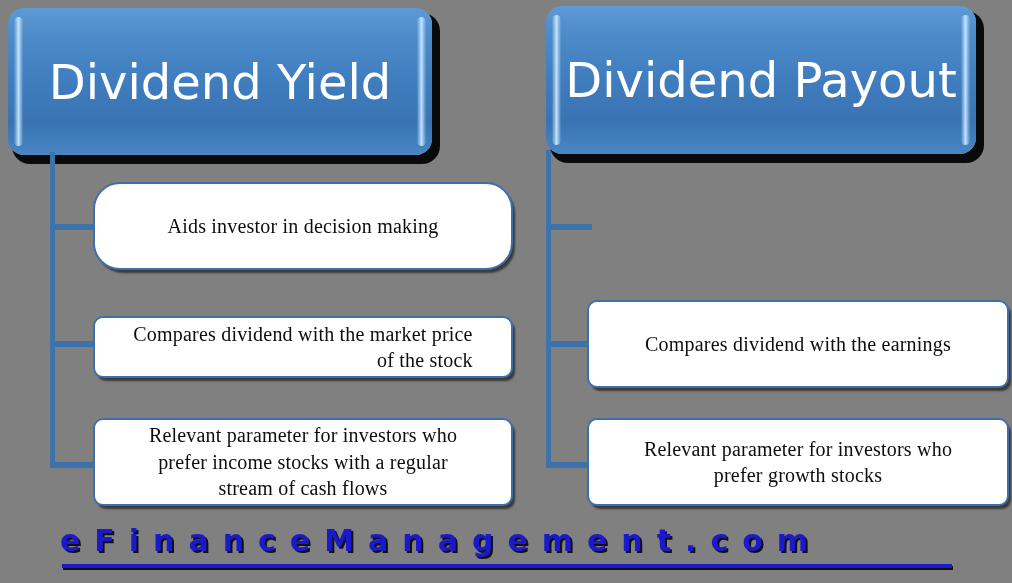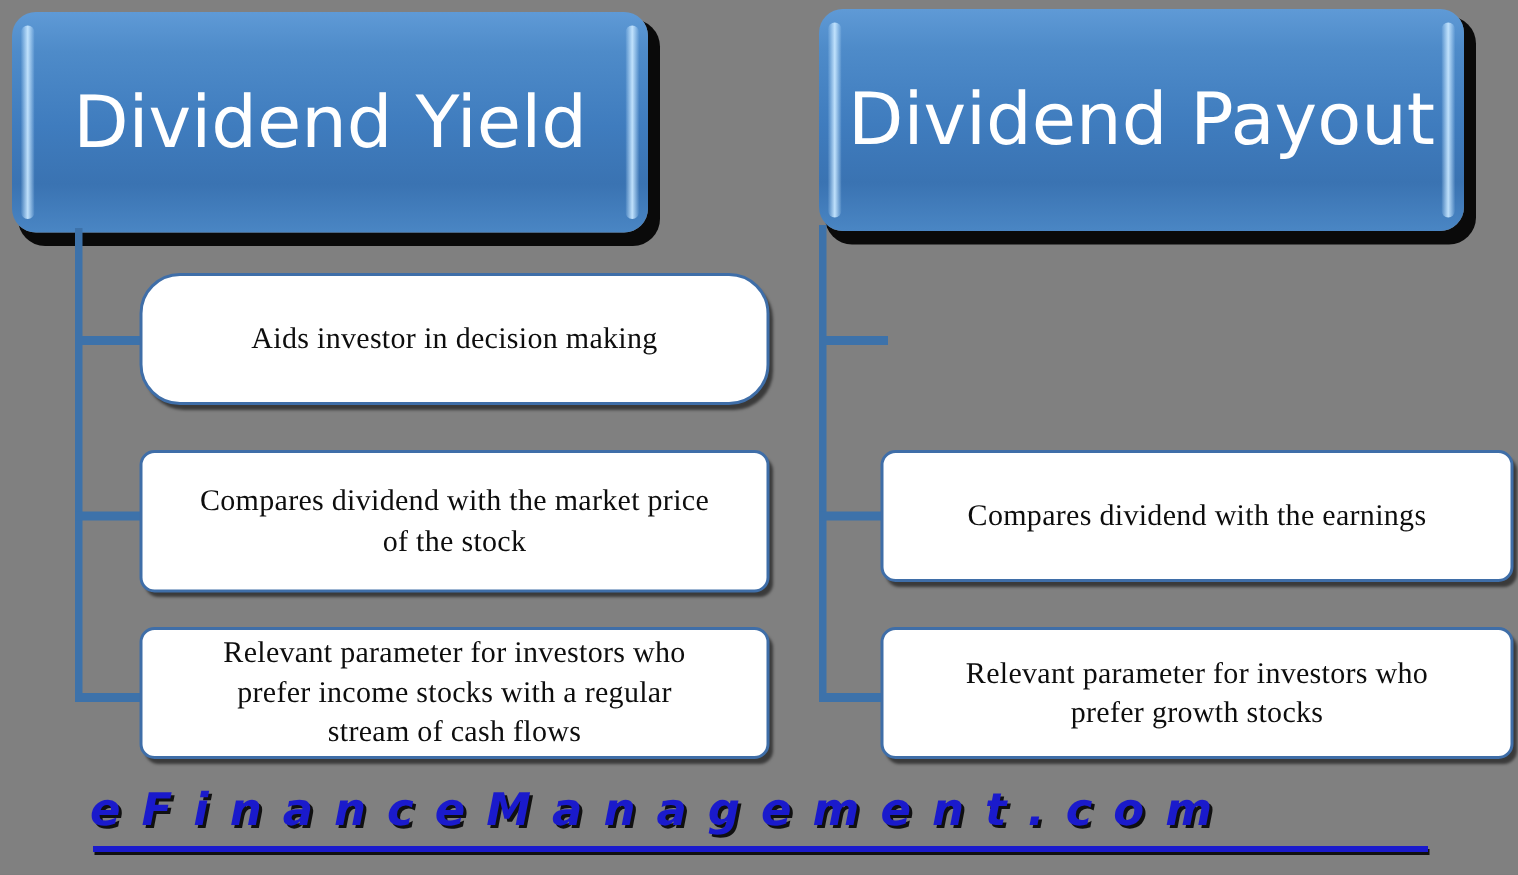--- a/index.html
+++ b/index.html
@@ -105,21 +105,20 @@
     position: absolute;
     left: 60px;
     top: 523px;
     width: 900px;
     height: 48px;
   }
   #footer-text {
     font-family: "DejaVu Sans", "Liberation Sans", sans-serif;
     font-size: 30px;
     font-weight: bold;
-    font-style: italic;
     color: #1a1acc;
     letter-spacing: 14px;
     text-shadow: 2px 2px 0 #101010;
     white-space: nowrap;
     line-height: 36px;
   }
   #footer-rule {
     position: absolute;
     left: 2px;
     top: 41px;
@@ -149,21 +148,21 @@
 
   <div class="trunk" style="left:546px; top:150px; height:318px;"></div>
   <div class="branch" style="left:546px; top:224px; width:46px;"></div>
   <div class="branch" style="left:546px; top:341px; width:46px;"></div>
   <div class="branch" style="left:546px; top:462px; width:46px;"></div>
 
   <div class="item-box" style="left:93px; top:182px; width:420px; height:88px;border-radius:27px;">
     <span class="item-text">Aids investor in decision making</span>
   </div>
 
-  <div class="item-box" style="left:93px; top:300px; width:420px; height:95px;">
+  <div class="item-box" style="left:93px; top:316px; width:420px; height:62px;text-align:right;">
     <span class="item-text">Compares dividend with the market price
 of the stock</span>
   </div>
 
   <div class="item-box" style="left:93px; top:418px; width:420px; height:88px;">
     <span class="item-text">Relevant parameter  for investors who
 prefer income stocks with a regular
 stream of cash flows</span>
   </div>
 

